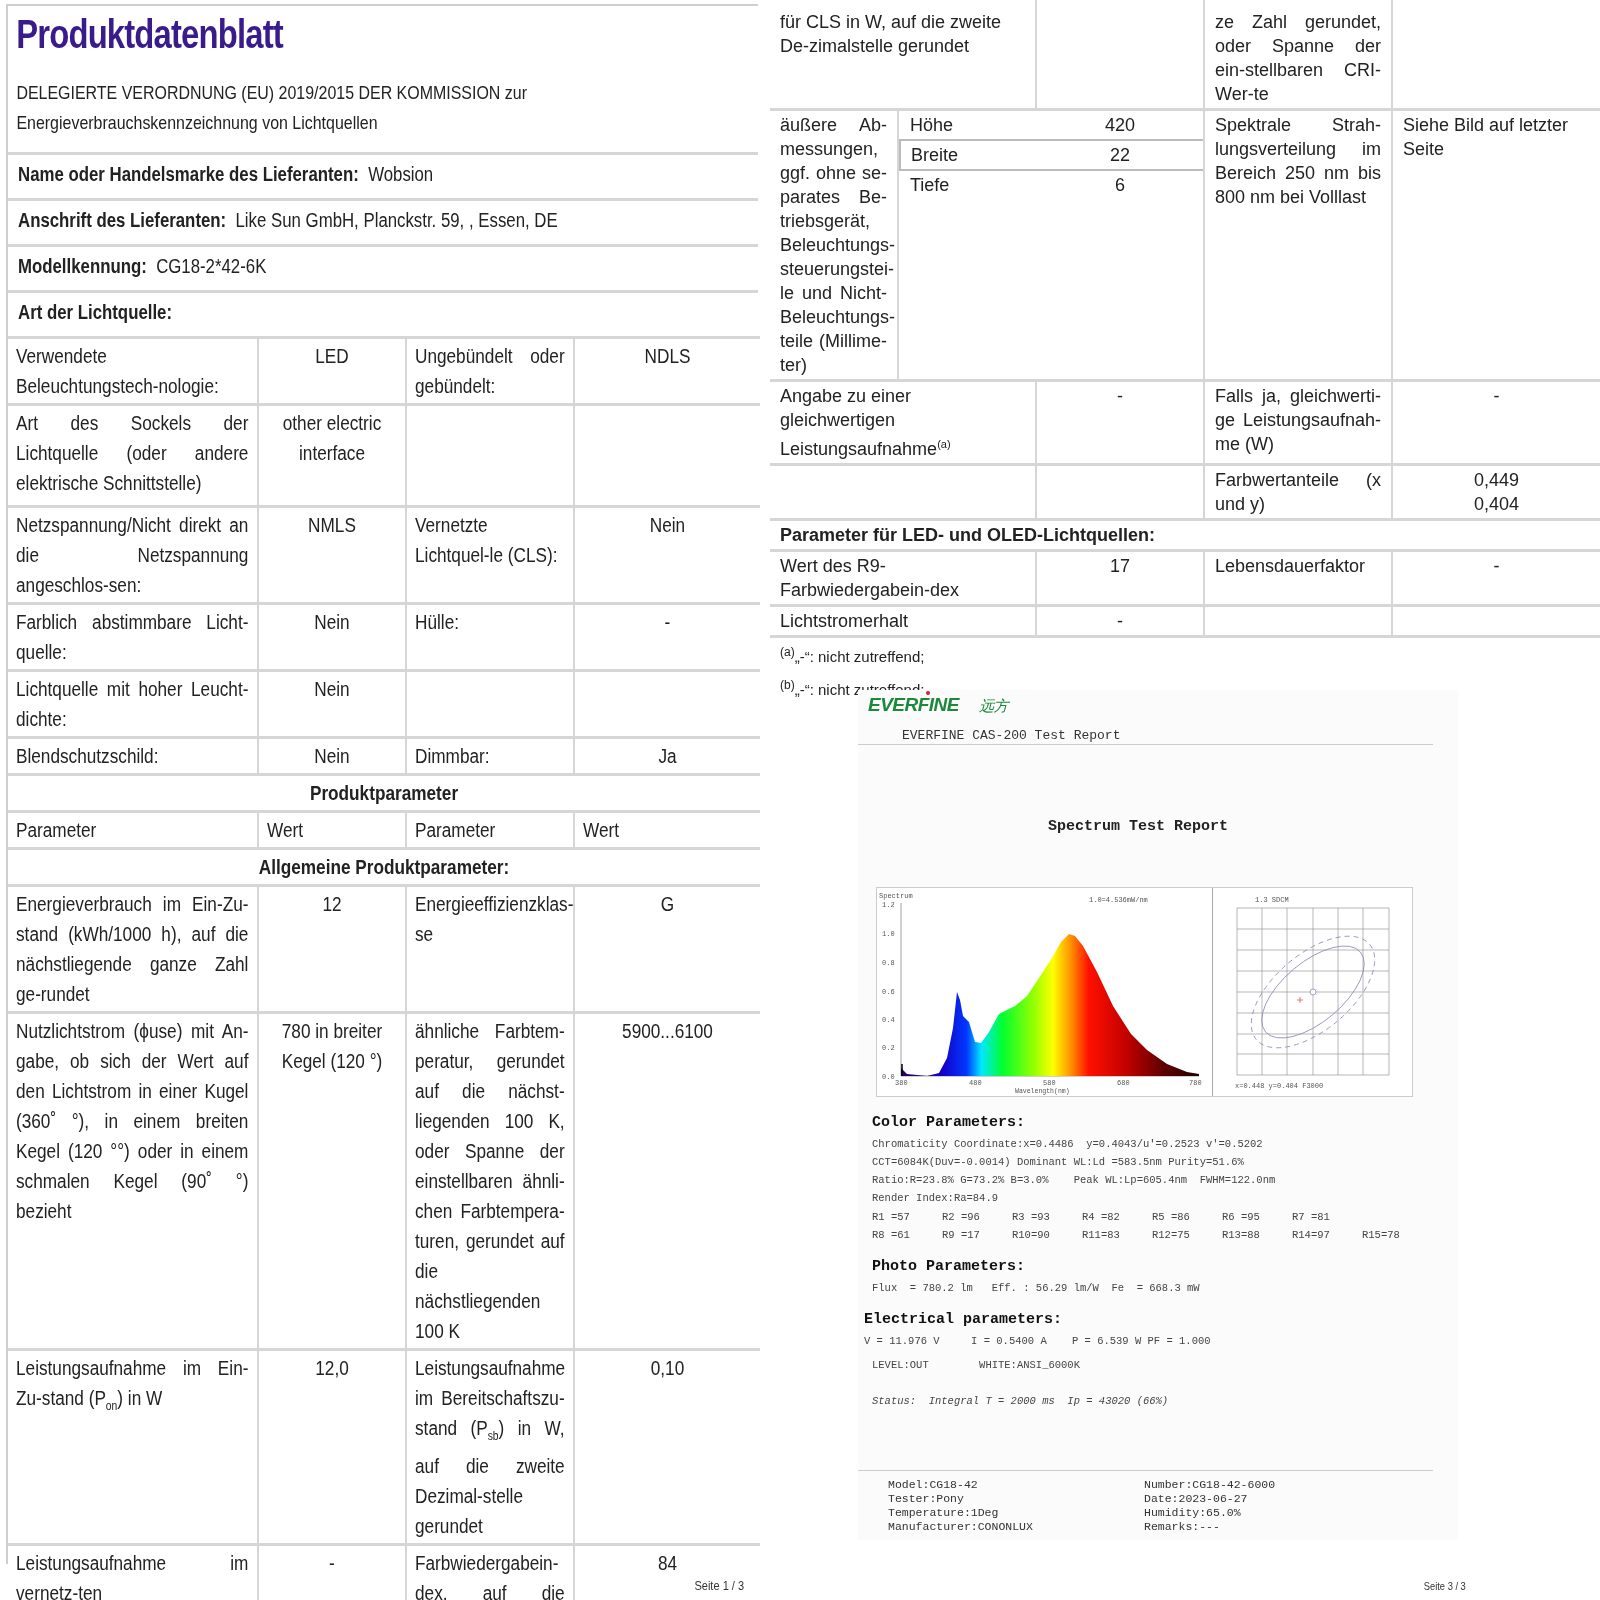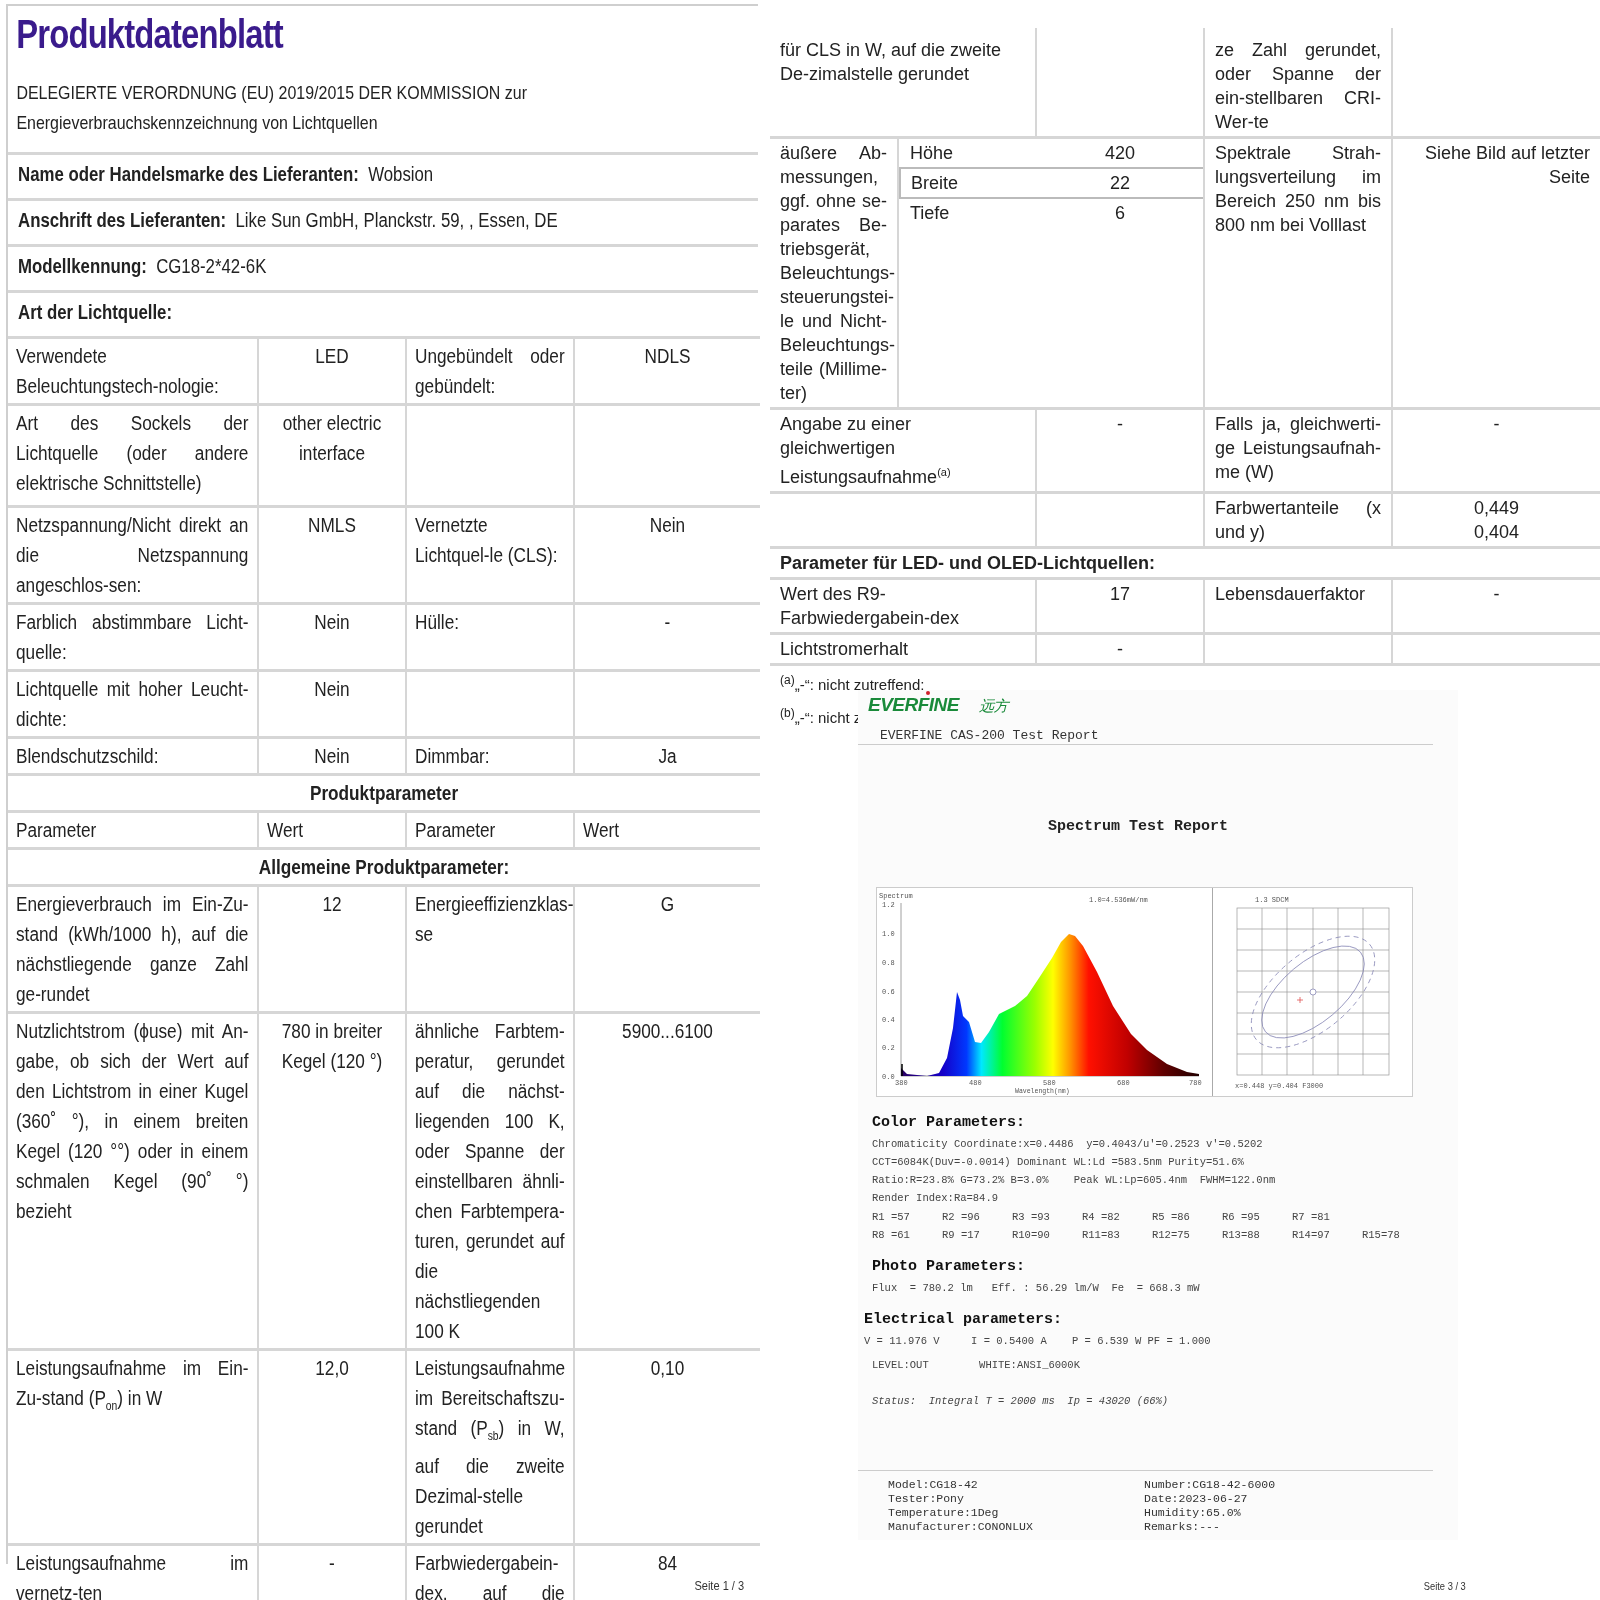--- a/index.html
+++ b/index.html
@@ -18,37 +18,37 @@
   table.grid td { border-top: 3px solid #d6d6d6; border-right: 2px solid #d6d6d6; vertical-align: top; padding: 2px 8px; font-size: 20px; line-height: 30px; }
   table.grid td:last-child { border-right: none; }
   .cx { display: block; transform: scaleX(0.86); transform-origin: left top; width: 116%; }
   .cc { display: block; text-align: center; transform: scaleX(0.86); transform-origin: center top; }
   .just { text-align: justify; }
   td.center-full { text-align: center; font-weight: bold; }
   .pagenum { position: absolute; font-size: 13px; transform: scaleX(0.85); color: #333; }
 
   
   .right { position: absolute; left: 770px; top: 0; width: 830px; }
-  table.rgrid { border-collapse: collapse; width: 830px; table-layout: fixed; margin-top: 28px; }
+  table.rgrid { border-collapse: collapse; width: 830px; table-layout: fixed; }
   table.rgrid td { border-top: 3px solid #d6d6d6; border-right: 2px solid #d6d6d6; vertical-align: top; padding: 2px 10px; font-size: 18px; line-height: 24px; }
   table.rgrid td.nr { border-right: none; }
   table.rgrid tr.first td { border-top: none; padding-top: 10px; }
   .inner-dim { border-collapse: collapse; width: 100%; }
   .inner-dim td { border: none !important; padding: 2px 10px !important; font-size: 18px; line-height: 26px; }
   .inner-dim tr.boxed td { border-top: 2px solid #bbb !important; border-bottom: 2px solid #bbb !important; }
   .inner-dim tr.boxed td:first-child { border-left: 2px solid #bbb !important; }
   .foot { font-size: 15px; line-height: 28px; padding-left: 10px; }
   .foot sup { font-size: 12px; }
 
   
   .report { position: absolute; left: 858px; top: 690px; width: 600px; height: 850px; background: #fbfbfb; font-family: "Liberation Mono", monospace; }
   .logo { position: absolute; left: 10px; top: 4px; font-family: "Liberation Sans", sans-serif; font-weight: bold; font-style: italic; color: #1a8a3a; font-size: 19px; letter-spacing: -0.5px; }
   .logo .cn { font-size: 15px; font-weight: normal; margin-left: 20px; }
   .logo .dot { position: absolute; left: 58px; top: -3px; width: 4px; height: 4px; border-radius: 50%; background: #d0202a; }
-  .rep-head { position: absolute; left: 22px; top: 38px; font-size: 13px; color: #333; }
+  .rep-head { position: absolute; left: 44px; top: 38px; font-size: 13px; color: #333; }
   .rep-hr { position: absolute; left: 0; top: 54px; width: 575px; border-top: 1px solid #ccc; }
   .rep-title { position: absolute; left: 190px; top: 128px; font-weight: bold; font-size: 15px; }
   .plot-box { position: absolute; left: 18px; top: 197px; width: 537px; height: 210px; border: 1px solid #ccc; background: #fff; }
   .plot-sep { position: absolute; left: 335px; top: 0; height: 208px; border-left: 1px solid #aaa; }
   .sect { position: absolute; font-weight: bold; font-size: 15px; color: #111; }
   .ln { position: absolute; font-size: 10.5px; color: #444; white-space: pre; }
   .it { font-style: italic; }
   .rep-hr2 { position: absolute; left: 0; top: 780px; width: 575px; border-top: 1px solid #ccc; }
   .meta { position: absolute; font-size: 11.5px; line-height: 14px; color: #333; white-space: pre; }
 </style>
@@ -269,21 +269,21 @@
                   <td style="text-align:center">22</td>
                 </tr>
           <tr>
                   <td>Tiefe</td>
                   <td style="text-align:center">6</td>
                 </tr>
         </tbody>
             </table>
       </td>
       <td class="just"><span>Spektrale Strah-lungsverteilung im Bereich 250 nm bis 800 nm bei Volllast</span></td>
-      <td class="nr" style="text-align:right"><span>Siehe Bild auf letzter Seite</span></td>
+      <td class="nr" style="text-align:left"><span>Siehe Bild auf letzter Seite</span></td>
     </tr>
     <tr style="height:76px">
       <td colspan="2"><span>Angabe zu einer gleichwertigen Leistungsaufnahme</span><sup style="font-size:11px">(a)</sup></td>
       <td style="text-align:center"><span>-</span></td>
       <td class="just"><span>Falls ja, gleichwerti-ge Leistungsaufnah-me (W)</span></td>
       <td class="nr" style="text-align:center"><span>-</span></td>
     </tr>
     <tr style="height:52px">
       <td colspan="2"></td>
       <td></td>

